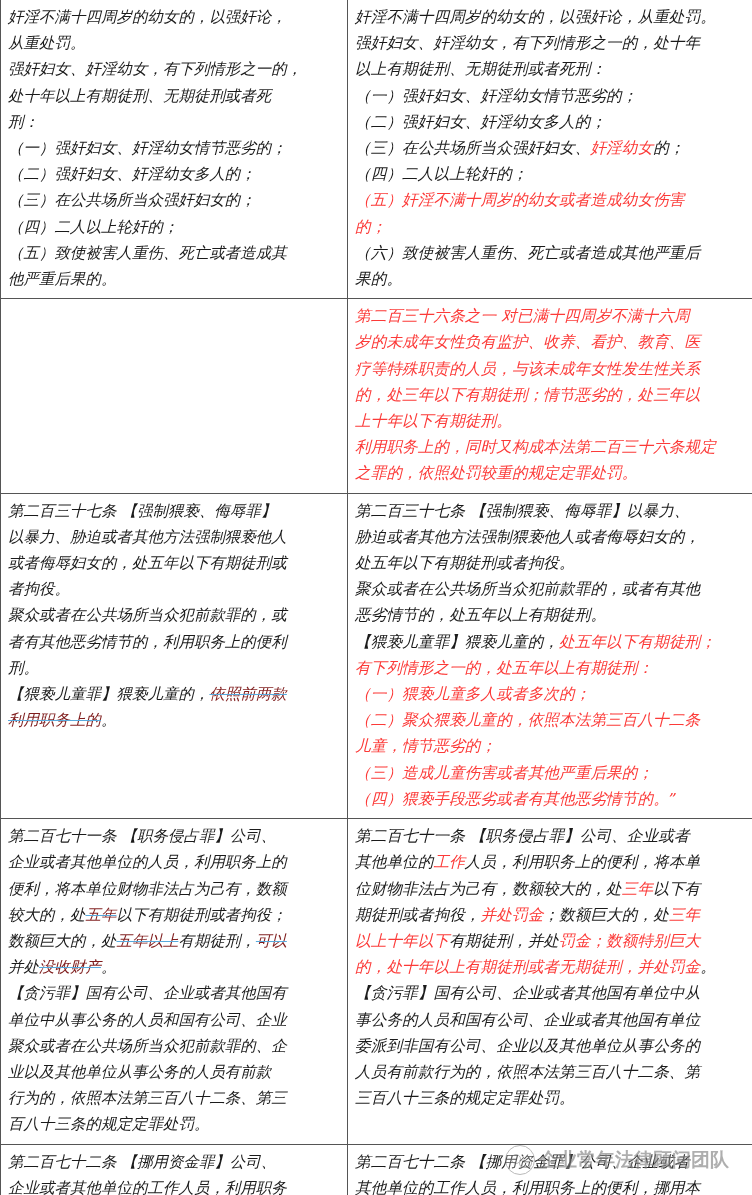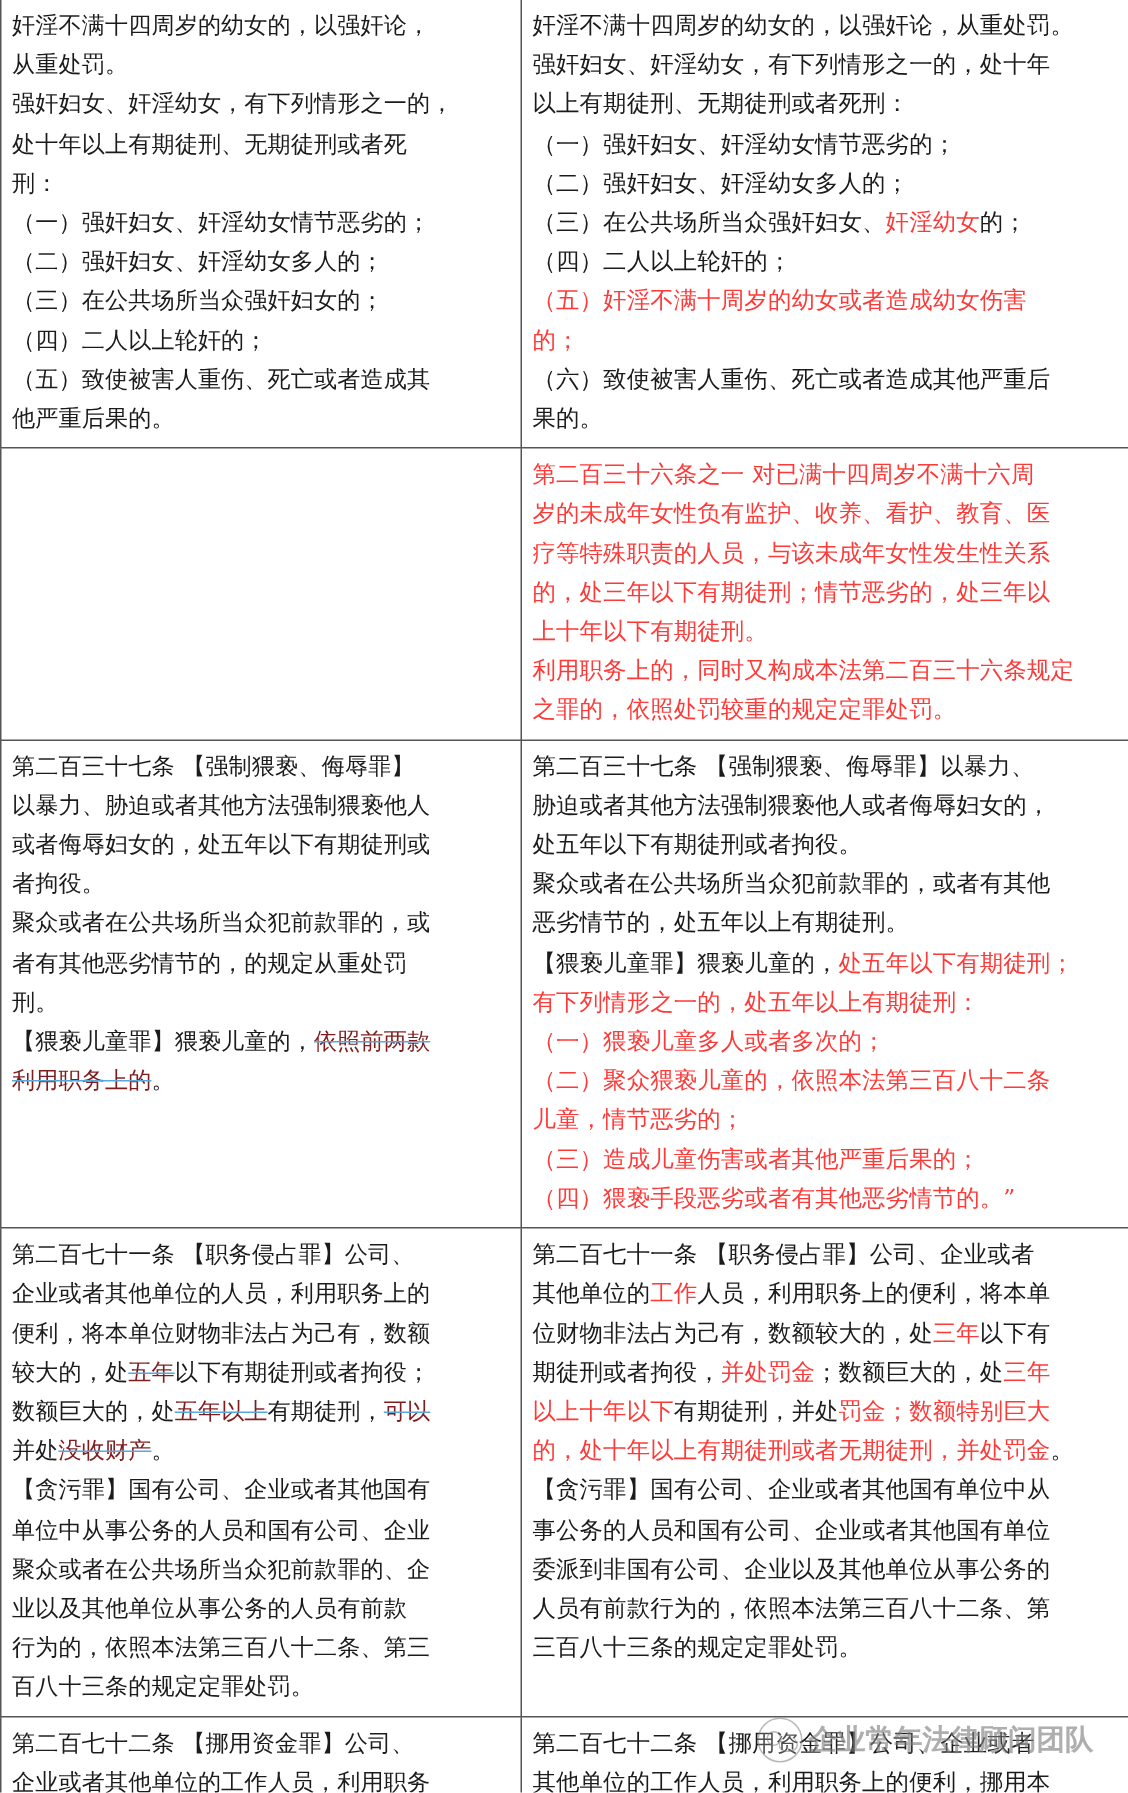--- a/index.html
+++ b/index.html
@@ -21,20 +21,21 @@
     width:752px;
     border-collapse:collapse;
     table-layout:fixed;
   }
   table.cmp td{
     vertical-align:top;
     border-right:1.5px solid #555;
     border-bottom:1.5px solid #555;
     padding:4px 6px 6px 7px;
     color:#1b1b1b;
+    font-style:italic;
   }
   table.cmp td.left{
     width:333px;
     border-left:1.5px solid #555;
   }
   table.cmp td.right{
     width:419px;
   }
   
   table.cmp tr.clipped td{border-bottom:none;}
@@ -148,21 +149,21 @@
             <p class="ln allins"><span class="ins">之罪的，依照处罚较重的规定定罪处罚。</span></p>
           </td>
         </tr>
         <tr>
           <td class="left">
             <p class="ln"><span>第二百三十七条  【强制猥亵、侮辱罪】</span></p>
             <p class="ln"><span>以暴力、胁迫或者其他方法强制猥亵他人</span></p>
             <p class="ln"><span>或者侮辱妇女的，处五年以下有期徒刑或</span></p>
             <p class="ln"><span>者拘役。</span></p>
             <p class="ln"><span>聚众或者在公共场所当众犯前款罪的，或</span></p>
-            <p class="ln"><span>者有其他恶劣情节的，的规定从重处罚</span></p>
+            <p class="ln"><span>者有其他恶劣情节的，利用职务上的便利</span></p>
             <p class="ln"><span>刑。</span></p>
             <p class="ln"><span>【猥亵儿童罪】猥亵儿童的，</span><span class="del">依照前两款</span></p>
             <p class="ln"><span class="del">利用职务上的</span><span>。</span></p>
           </td>
           <td class="right">
             <p class="ln"><span>第二百三十七条  【强制猥亵、侮辱罪】以暴力、</span></p>
             <p class="ln"><span>胁迫或者其他方法强制猥亵他人或者侮辱妇女的，</span></p>
             <p class="ln"><span>处五年以下有期徒刑或者拘役。</span></p>
             <p class="ln"><span>聚众或者在公共场所当众犯前款罪的，或者有其他</span></p>
             <p class="ln"><span>恶劣情节的，处五年以上有期徒刑。</span></p>

